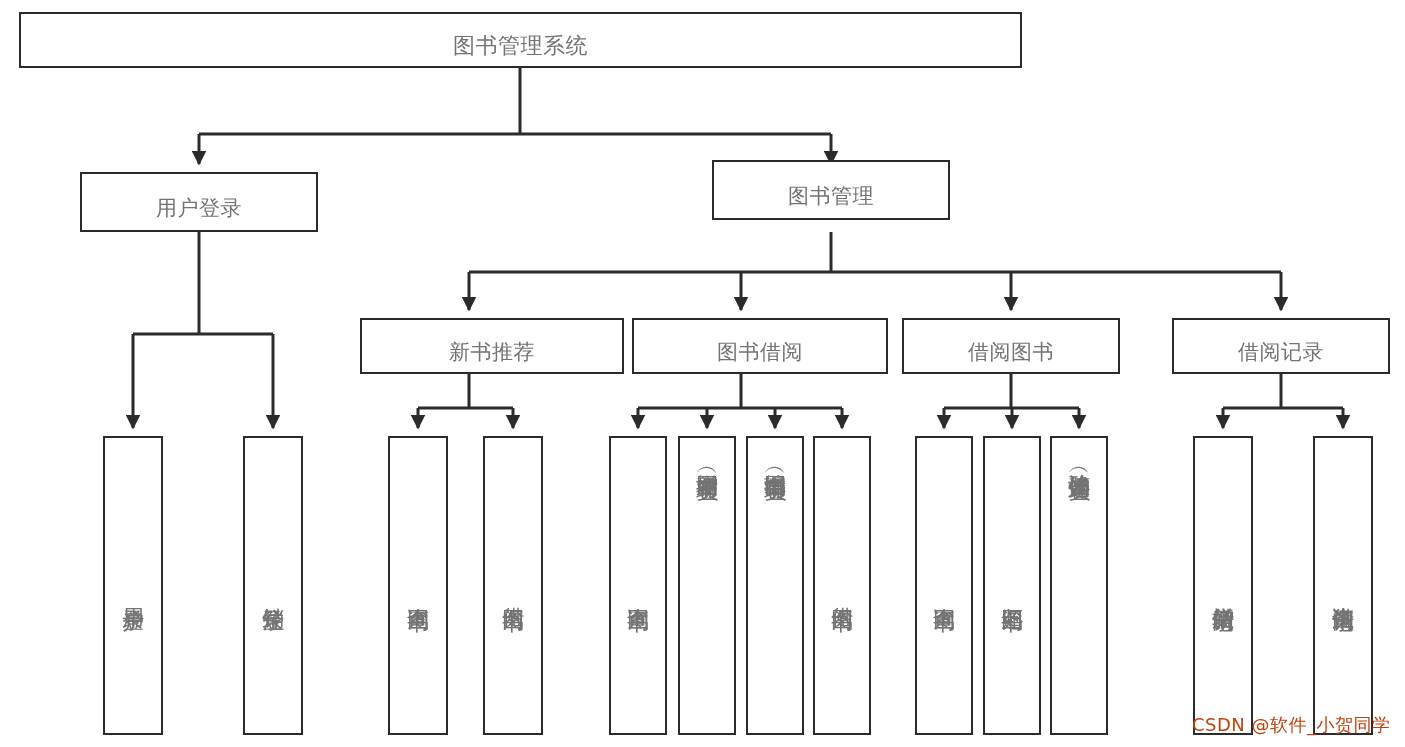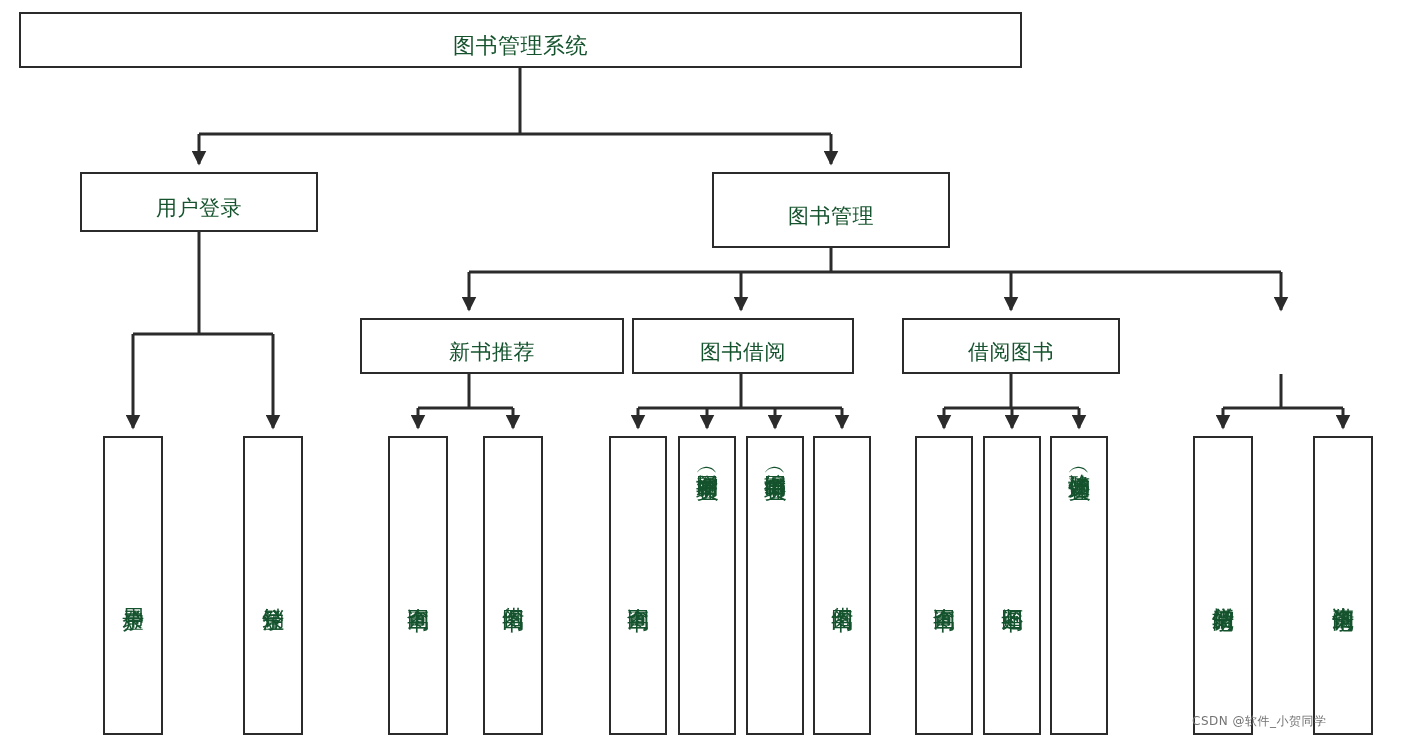--- a/index.html
+++ b/index.html
@@ -29,21 +29,21 @@
     position: absolute;
     box-sizing: border-box;
     background: #ffffff;
     border: 2px solid #2b2b2b;
     display: flex;
     align-items: center;
     justify-content: center;
     color: #333333;
   }
   .node-label {
-    color: #14532d;
+    color: #737373;
     line-height: 1.05;
     text-align: center;
     white-space: nowrap;
     margin-top: 12px;
   }
   
   .h-node .node-label {
     font-size: 21px;
     letter-spacing: 0.5px;
   }
@@ -64,22 +64,22 @@
     letter-spacing: 1px;
     white-space: nowrap;
     display: block;
   }
   .v-node.centered {
     align-items: center;
     padding-top: 0;
   }
   .watermark {
     position: absolute;
-    color: #737373;
-    font-size: 12px;
+    color: #c2410c;
+    font-size: 18px;
     white-space: nowrap;
     letter-spacing: 0.5px;
     user-select: none;
   }
 </style>
 </head>
 <body>
 
 <div id="canvas">
 
@@ -134,36 +134,39 @@
   </svg>
 
   <div class="node h-node root" style="left:19px; top:12px; width:1003px; height:56px;">
     <span class="node-label">图书管理系统</span>
   </div>
 
   <div class="node h-node" style="left:80px; top:172px; width:238px; height:60px;">
     <span class="node-label">用户登录</span>
   </div>
 
-  <div class="node h-node" style="left:712px; top:172px; width:238px; height:76px;">
+  <div class="node h-node" style="left:712px; top:160px; width:238px; height:60px;">
     <span class="node-label">图书管理</span>
   </div>
 
   <div class="node h-node" style="left:360px; top:318px; width:264px; height:56px;">
     <span class="node-label">新书推荐</span>
   </div>
 
-  <div class="node h-node" style="left:632px; top:318px; width:222px; height:56px;">
+  <div class="node h-node" style="left:632px; top:318px; width:256px; height:56px;">
     <span class="node-label">图书借阅</span>
   </div>
 
   <div class="node h-node" style="left:902px; top:318px; width:218px; height:56px;">
     <span class="node-label">借阅图书</span>
   </div>
 
+  <div class="node h-node" style="left:1172px; top:318px; width:218px; height:56px;">
+    <span class="node-label">借阅记录</span>
+  </div>
 
   <div class="node v-node centered" style="left:103px; top:436px; width:60px; height:299px;">
     <span class="node-label">用户登录</span>
   </div>
 
   <div class="node v-node centered" style="left:243px; top:436px; width:60px; height:299px;">
     <span class="node-label">注销登录</span>
   </div>
 
   <div class="node v-node centered" style="left:388px; top:436px; width:60px; height:299px;">

